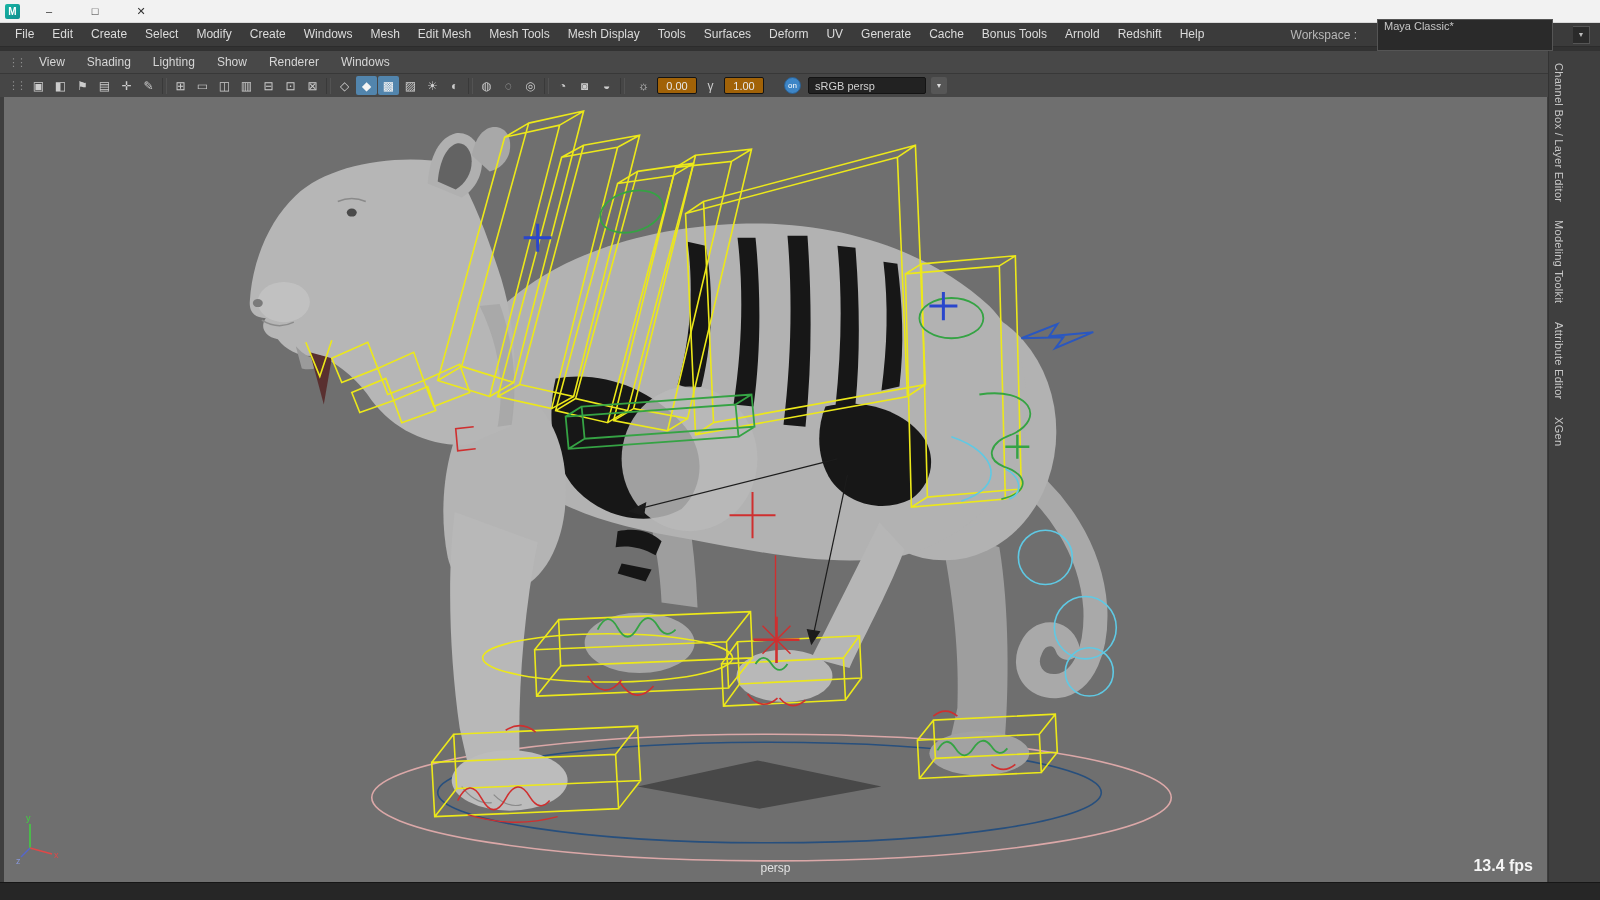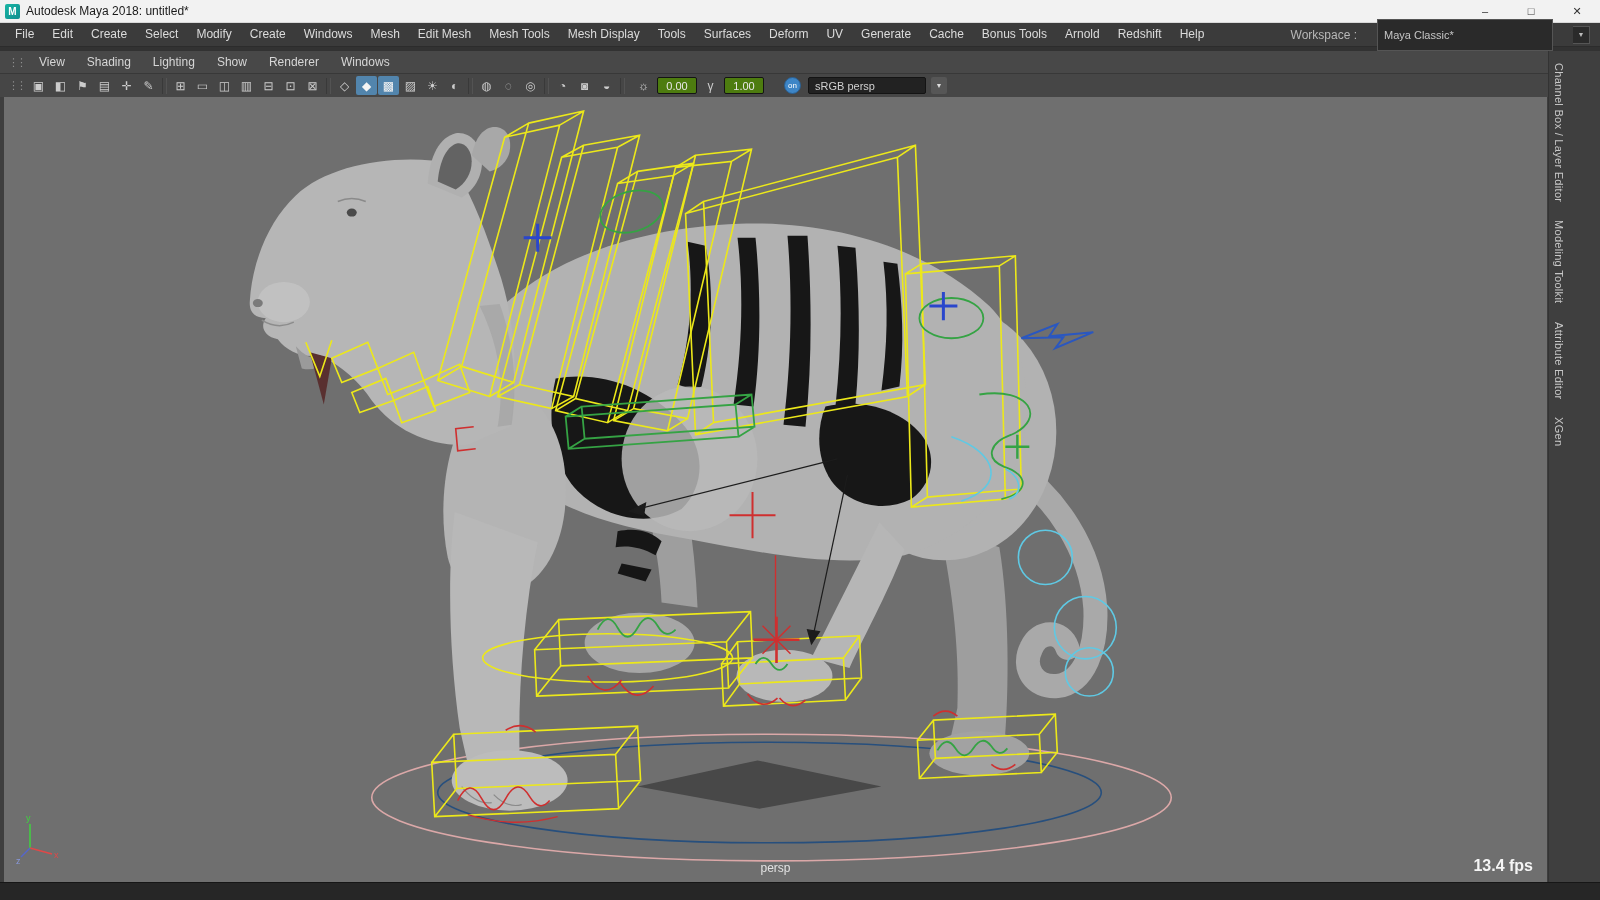--- a/index.html
+++ b/index.html
@@ -10,41 +10,41 @@
   .maya-logo { width: 15px; height: 15px; margin: 0 6px 0 5px; background: linear-gradient(135deg, #1ab5a4, #0d8f8f); color: #fff; font-size: 10px; font-weight: bold; display: flex; align-items: center; justify-content: center; border-radius: 2px; }
   .title-text { flex: 1; }
   .win-btn { width: 46px; height: 22px; display: flex; align-items: center; justify-content: center; font-size: 11px; color: #333; }
 
   
   .menubar { height: 24px; background: #3b3b3b; display: flex; align-items: center; font-size: 12px; color: #dcdcdc; padding-left: 6px; border-bottom: 1px solid #2c2c2c; }
   .menus { display: flex; }
   .menu-item { padding: 0 9px; line-height: 23px; white-space: nowrap; }
   .menubar-right { margin-left: auto; display: flex; align-items: center; gap: 20px; padding-right: 10px; }
   .workspace-label { color: #b8b8b8; }
-  .workspace-select { width: 176px; height: 32px; background: #2a2a2a; border: 1px solid #555; color: #c6c6c6; font-size: 11px; display: flex; align-items: center; padding: 0 6px; }
+  .workspace-select { width: 176px; height: 32px; background: #2a2a2a; border: 1px solid #555; color: #c6c6c6; font-size: 11px; display: flex; padding: 0 6px; }
   .workspace-arrow { width: 17px; height: 18px; background: #2a2a2a; border: 1px solid #555; border-left: none; display: flex; align-items: center; justify-content: center; font-size: 7px; color: #bbb; }
 
   .gap-strip { height: 4px; background: #323232; }
 
   .workarea { display: flex; height: 831px; }
   .panel-col { flex: 1; display: flex; flex-direction: column; min-width: 0; }
 
   
   .panelbar { height: 22px; background: #484848; display: flex; align-items: center; font-size: 12px; color: #d6d6d6; padding-left: 4px; }
   .grip { color: #8f8f8f; font-size: 11px; padding: 0 4px; letter-spacing: -3px; }
   .pmenu-item { padding: 0 11px; line-height: 22px; }
 
   
   .toolbar { height: 24px; background: #464646; border-top: 1px solid #383838; display: flex; align-items: center; padding-left: 4px; }
   .toolbar-icons { display: flex; align-items: center; gap: 1px; }
   .ticon { width: 21px; height: 19px; display: flex; align-items: center; justify-content: center; font-size: 12px; color: #cccccc; border-radius: 2px; }
   .ticon.active { background: #5285ad; color: #f4f4f4; }
   .ticon.sep { width: 5px; height: 16px; border-left: 1px solid #393939; border-right: 1px solid #535353; margin: 0 2px; border-radius: 0; }
   .tfield-group { display: flex; align-items: center; gap: 3px; margin-left: 6px; }
-  .tfield { width: 40px; height: 17px; background: #4d7c0f; border: 1px solid #141414; color: #e8e8e8; font-size: 11px; display: flex; align-items: center; justify-content: center; border-radius: 2px; }
+  .tfield { width: 40px; height: 17px; background: #a16207; border: 1px solid #141414; color: #e8e8e8; font-size: 11px; display: flex; align-items: center; justify-content: center; border-radius: 2px; }
   .on-badge { width: 17px; height: 17px; border-radius: 50%; background: #3d85c6; color: #fff; font-size: 8px; display: flex; align-items: center; justify-content: center; margin-left: 17px; border: 1px solid #2a5f91; }
   .gamma-select { width: 118px; height: 17px; background: #222; border: 1px solid #141414; color: #d0d0d0; font-size: 11px; display: flex; align-items: center; padding: 0 6px; margin-left: 4px; border-radius: 2px; }
   .gamma-arrow { width: 16px; height: 17px; background: #565656; color: #ddd; font-size: 7px; display: flex; align-items: center; justify-content: center; margin-left: 2px; border-radius: 2px; }
 
   
   .viewport { position: relative; flex: 1; background: #6f6f6f; border-left: 4px solid #3e3e3e; border-right: 1px solid #3e3e3e; overflow: hidden; }
   .viewport svg.scene { display: block; width: 100%; height: 100%; }
   .persp-label { position: absolute; bottom: 7px; left: 50%; transform: translateX(-50%); font-size: 12px; color: #e2e2e2; }
   .fps-label { position: absolute; bottom: 7px; right: 14px; font-size: 16px; font-weight: bold; color: #f5f5f5; }
   .axis-gizmo { position: absolute; left: 12px; bottom: 16px; }
@@ -53,21 +53,20 @@
   .side-strip { width: 52px; background: #3f3f3f; border-left: 1px solid #333; display: flex; flex-direction: column; gap: 18px; padding: 12px 0 0 4px; align-items: flex-start; }
   .side-tab { writing-mode: vertical-rl; font-size: 11px; color: #c8c8c8; letter-spacing: 0.3px; white-space: nowrap; }
 
   .bottom-strip { height: 18px; background: #262626; border-top: 1px solid #161616; }
 </style>
 </head>
 <body>
 
 <header class="titlebar">
   <div class="maya-logo">M</div>
-  <div class="title-text">Autodesk Maya 2018: untitled*</div>
   <div class="win-btn">–</div>
   <div class="win-btn">□</div>
   <div class="win-btn">✕</div>
 </header>
 
 <div class="menubar">
   <nav class="menus">
 
   <span class="menu-item">File</span>
       <span class="menu-item">Edit</span>

